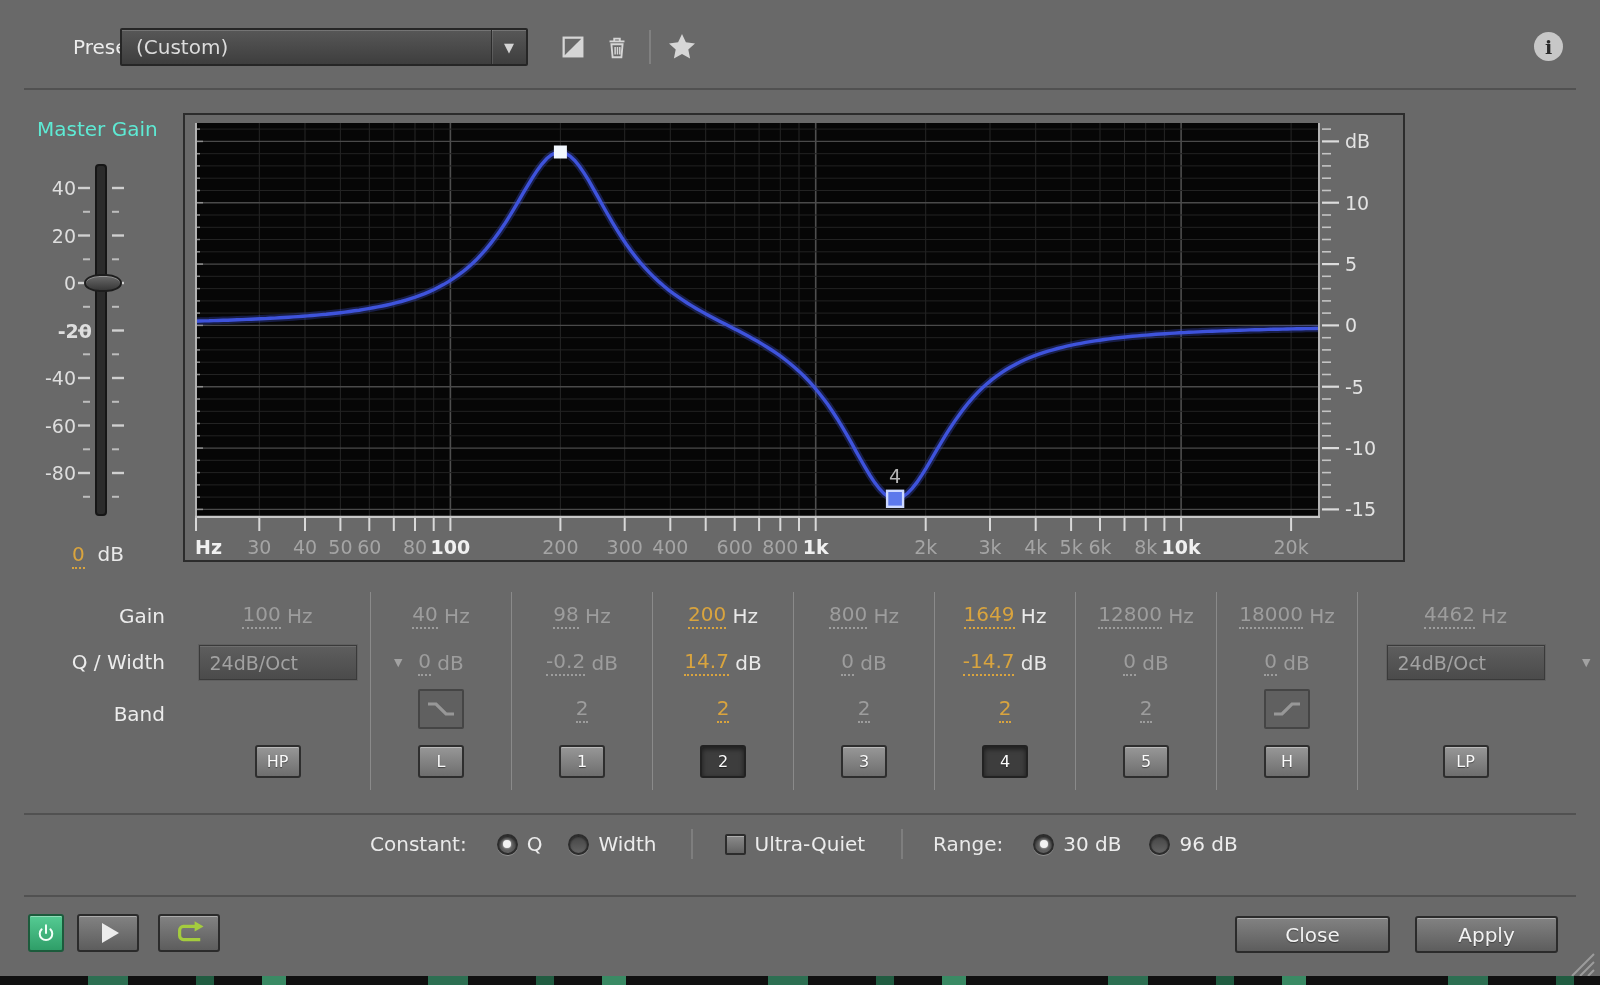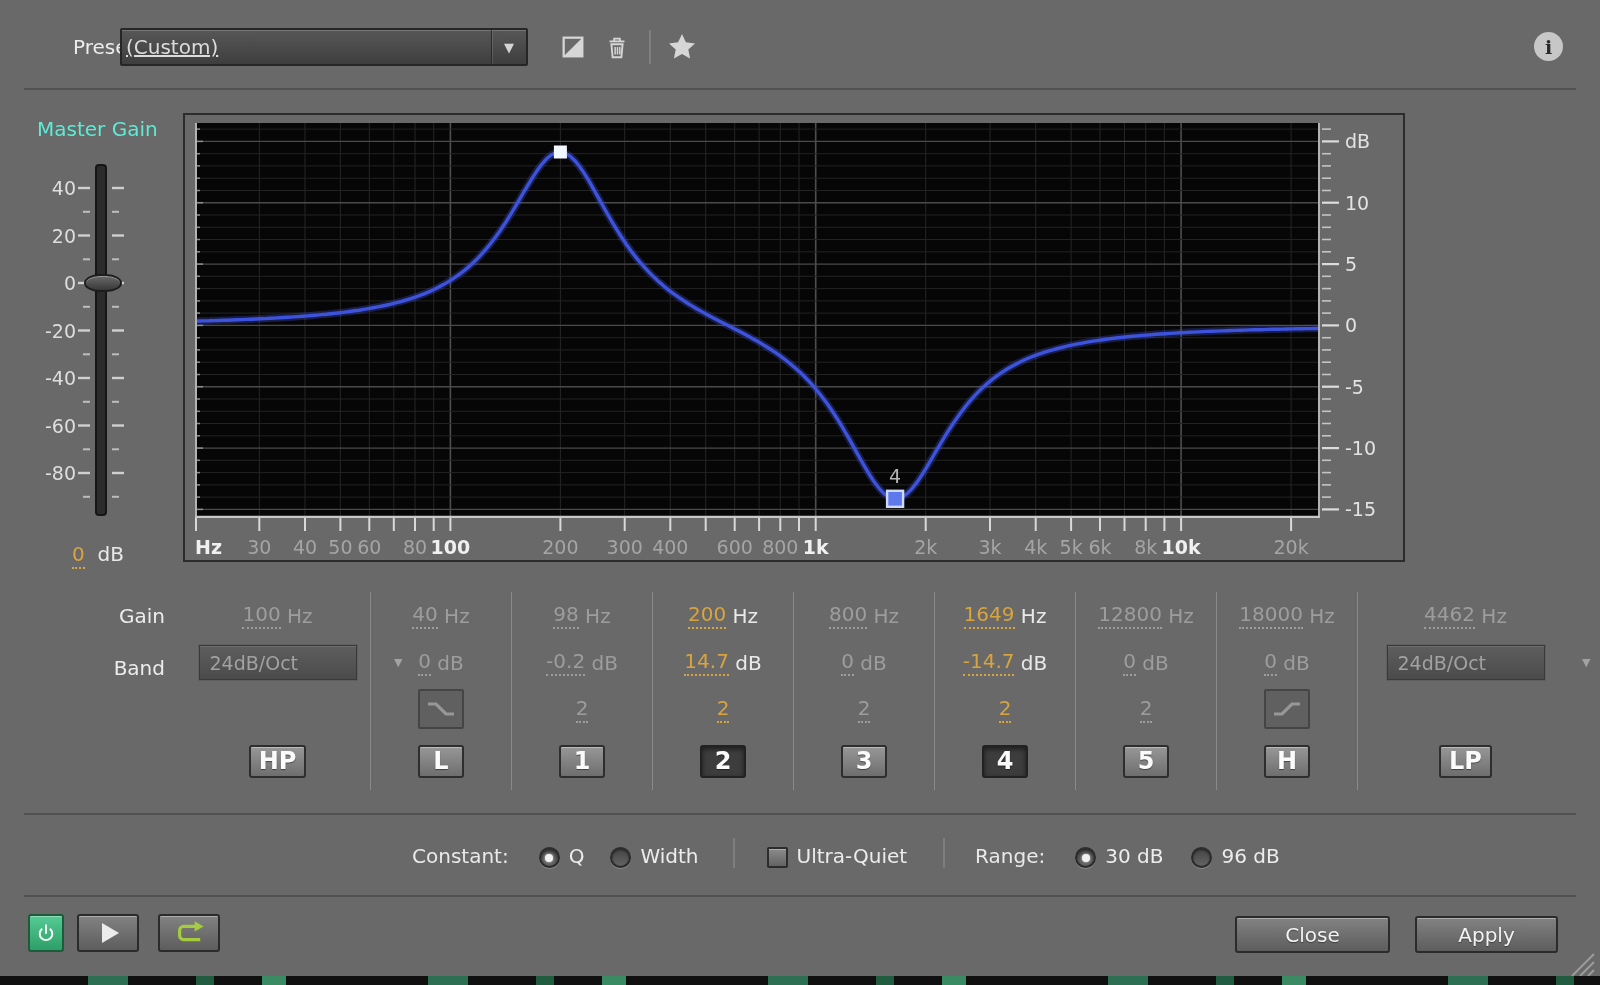--- a/index.html
+++ b/index.html
@@ -5,21 +5,21 @@
   html,body{margin:0;padding:0;background:#0c0c0c;}
   .dialog{position:relative;width:1600px;height:985px;background:#696969;overflow:hidden;
           font-family:"DejaVu Sans","Liberation Sans",sans-serif;color:#e9e9e9;font-size:20px;}
   .abs{position:absolute;}
   .hsep{position:absolute;left:24px;right:24px;height:2px;background:#515151;}
   
   .presets-label{left:25px;top:35px;color:#ececec;margin-left:48px;}
   .preset-dd{left:120px;top:28px;width:408px;height:38px;background:linear-gradient(#575757,#3e3e3e);
              border:2px solid #262626;border-radius:2px;box-shadow:inset 0 1px 0 rgba(255,255,255,.18);
              display:flex;align-items:center;box-sizing:border-box;}
-  .preset-dd .txt{flex:1;padding-left:4px;color:#dcdcdc;text-decoration:underline;}
+  .preset-dd .txt{flex:1;padding-left:14px;color:#dcdcdc;}
   .preset-dd .ddsep{width:1px;height:100%;background:#2b2b2b;box-shadow:1px 0 0 rgba(255,255,255,.12);}
   .preset-dd .arr{width:34px;text-align:center;color:#d4d4d4;font-size:13px;}
   .tool-icon{width:34px;height:34px;display:flex;align-items:center;justify-content:center;}
   .tb-div{left:649px;top:30px;width:2px;height:34px;background:#8a8a8a;opacity:.7;}
   .info-btn{left:1534px;top:32px;width:29px;height:29px;border-radius:50%;background:#c7c7c7;
             display:flex;align-items:center;justify-content:center;}
   .info-btn span{font-family:"DejaVu Serif","Liberation Serif",serif;font-weight:bold;font-size:19px;color:#2b2b2b;}
   
   .mg-title{left:37px;top:117px;color:#5eead4;}
   .mg-tick-label{position:absolute;width:48px;text-align:right;color:#dedede;font-size:19px;}
@@ -46,26 +46,26 @@
   .r1{height:47px;} .r2{height:47px;} .r3{height:46px;} .r4{height:58px;}
   .mini-dd{width:158px;height:35px;background:linear-gradient(#5e5e5e,#4b4b4b);
            border:1px solid #3a3a3a;outline:1px solid #5f5f5f;display:flex;align-items:center;
            box-shadow:inset 0 1px 0 rgba(255,255,255,.1);box-sizing:border-box;gap:48px;}
   .mini-dd .txt{flex:1;padding-left:10px;color:#a2a2a2;font-size:19px;white-space:nowrap;}
   .mini-dd .ddsep{width:1px;height:70%;background:#3d3d3d;box-shadow:1px 0 0 rgba(255,255,255,.15);}
   .mini-dd .arr{width:26px;text-align:center;color:#a2a2a2;font-size:11px;}
   .band-btn{min-width:46px;height:33px;padding:0 8px;border-radius:3px;border:2px solid #2e2e2e;
             background:linear-gradient(#979797,#6e6e6e);color:#fbfbfb;display:flex;align-items:center;
             justify-content:center;box-shadow:inset 0 1px 0 rgba(255,255,255,.35);
-            text-shadow:0 1px 1px rgba(0,0,0,.45);box-sizing:border-box;font-size:24px;font-weight:bold;}
+            text-shadow:0 1px 1px rgba(0,0,0,.45);box-sizing:border-box;font-size:16px;}
   .band-btn.on{background:#3d3d3d;border-color:#222;box-shadow:inset 0 2px 5px rgba(0,0,0,.55);}
   .shelf-btn{width:46px;height:40px;border:2px solid #454545;background:#606060;border-radius:2px;
              display:flex;align-items:center;justify-content:center;box-sizing:border-box;}
   
-  .options-row{left:370px;top:820px;height:48px;display:flex;align-items:flex-end;margin-left:42px;}
+  .options-row{left:370px;top:820px;height:48px;display:flex;align-items:center;}
   .radio{width:21px;height:21px;border-radius:50%;background:linear-gradient(#454545,#636363);
          border:2px solid #2c2c2c;box-shadow:inset 0 1px 2px rgba(0,0,0,.5),0 1px 0 rgba(255,255,255,.25);
          display:flex;align-items:center;justify-content:center;box-sizing:border-box;}
   .radio .dot{width:8px;height:8px;border-radius:50%;background:transparent;}
   .radio.on .dot{background:#f2f2f2;box-shadow:0 0 3px rgba(255,255,255,.8);}
   .checkbox{width:21px;height:21px;background:linear-gradient(#8b8b8b,#636363);border:2px solid #2c2c2c;
             border-radius:2px;box-shadow:inset 0 1px 0 rgba(255,255,255,.3);box-sizing:border-box;}
   .opt-label{margin-left:9px;color:#ececec;}
   .v-div{width:2px;height:30px;background:#8a8a8a;opacity:.65;}
   
@@ -153,21 +153,21 @@
         <line x1="18" y1="313.0" x2="30" y2="313.0" stroke="#d0d0d0" stroke-width="2.4"></line>
         <line x1="52" y1="313.0" x2="64" y2="313.0" stroke="#d0d0d0" stroke-width="2.4"></line>
         <line x1="23" y1="336.8" x2="30" y2="336.8" stroke="#bdbdbd" stroke-width="2"></line>
         <line x1="52" y1="336.8" x2="59" y2="336.8" stroke="#bdbdbd" stroke-width="2"></line>
       </svg>
     </div>
   <div id="mg-labels">
       <div class="mg-tick-label" style="left: 28px; top: 177px;">40</div>
       <div class="mg-tick-label" style="left: 28px; top: 224.5px;">20</div>
       <div class="mg-tick-label" style="left: 28px; top: 272px;">0</div>
-      <div class="mg-tick-label" style="left: 28px; top: 319.5px;">-20</div>
+      <div class="mg-tick-label" style="left: 44px; top: 319.5px; font-weight: bold;">-20</div>
       <div class="mg-tick-label" style="left: 28px; top: 367px;">-40</div>
       <div class="mg-tick-label" style="left: 28px; top: 414.5px;">-60</div>
       <div class="mg-tick-label" style="left: 28px; top: 462px;">-80</div>
     </div>
   <div class="abs mg-handle"></div>
   <div class="abs mg-value">
     <span class="hotval">0</span>
     <span class="unit-w">&nbsp;dB</span>
   </div>
 
@@ -369,20 +369,21 @@
           <text x="23" y="270.7" fill="#e3e3e3" font-size="19" font-family="DejaVu Sans, sans-serif">-5</text>
           <text x="23" y="332.1" fill="#e3e3e3" font-size="19" font-family="DejaVu Sans, sans-serif">-10</text>
           <text x="23" y="393.4" fill="#e3e3e3" font-size="19" font-family="DejaVu Sans, sans-serif">-15</text>
         </svg>
       </div>
   </div>
 
   <div class="abs eq-table" id="eq-table">
       <div class="rowlabels">
         <div class="r2">Gain</div>
+        <div class="r3">Q / Width</div>
         <div class="r4">Band</div>
       </div>
       <div class="bandcol sep" style="width: 185px;">
         <div class="cell r1">
           <span class="hotval gray">100</span>
           <span class="unit-g">&nbsp;Hz</span>
         </div>
         <div class="cell r2">
           <div class="mini-dd">
             <span class="txt">24dB/Oct</span>

